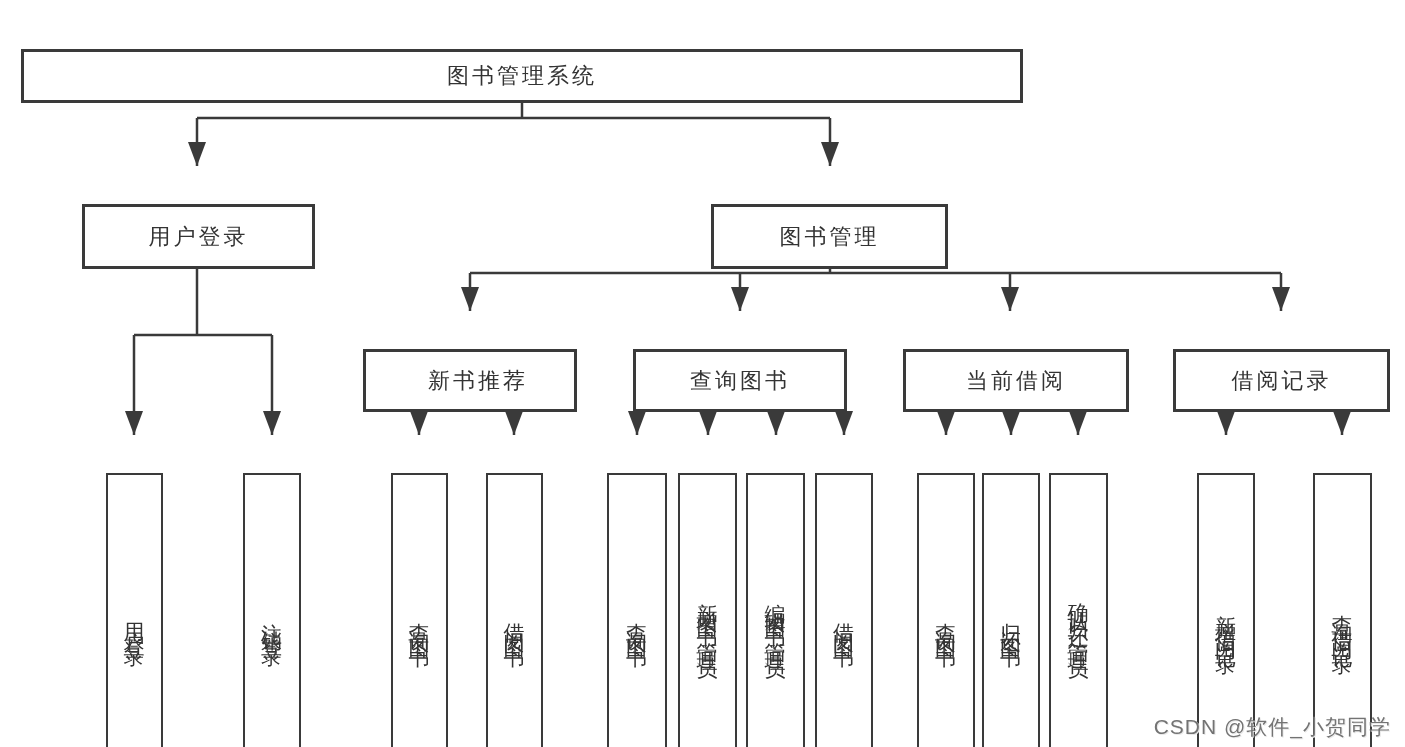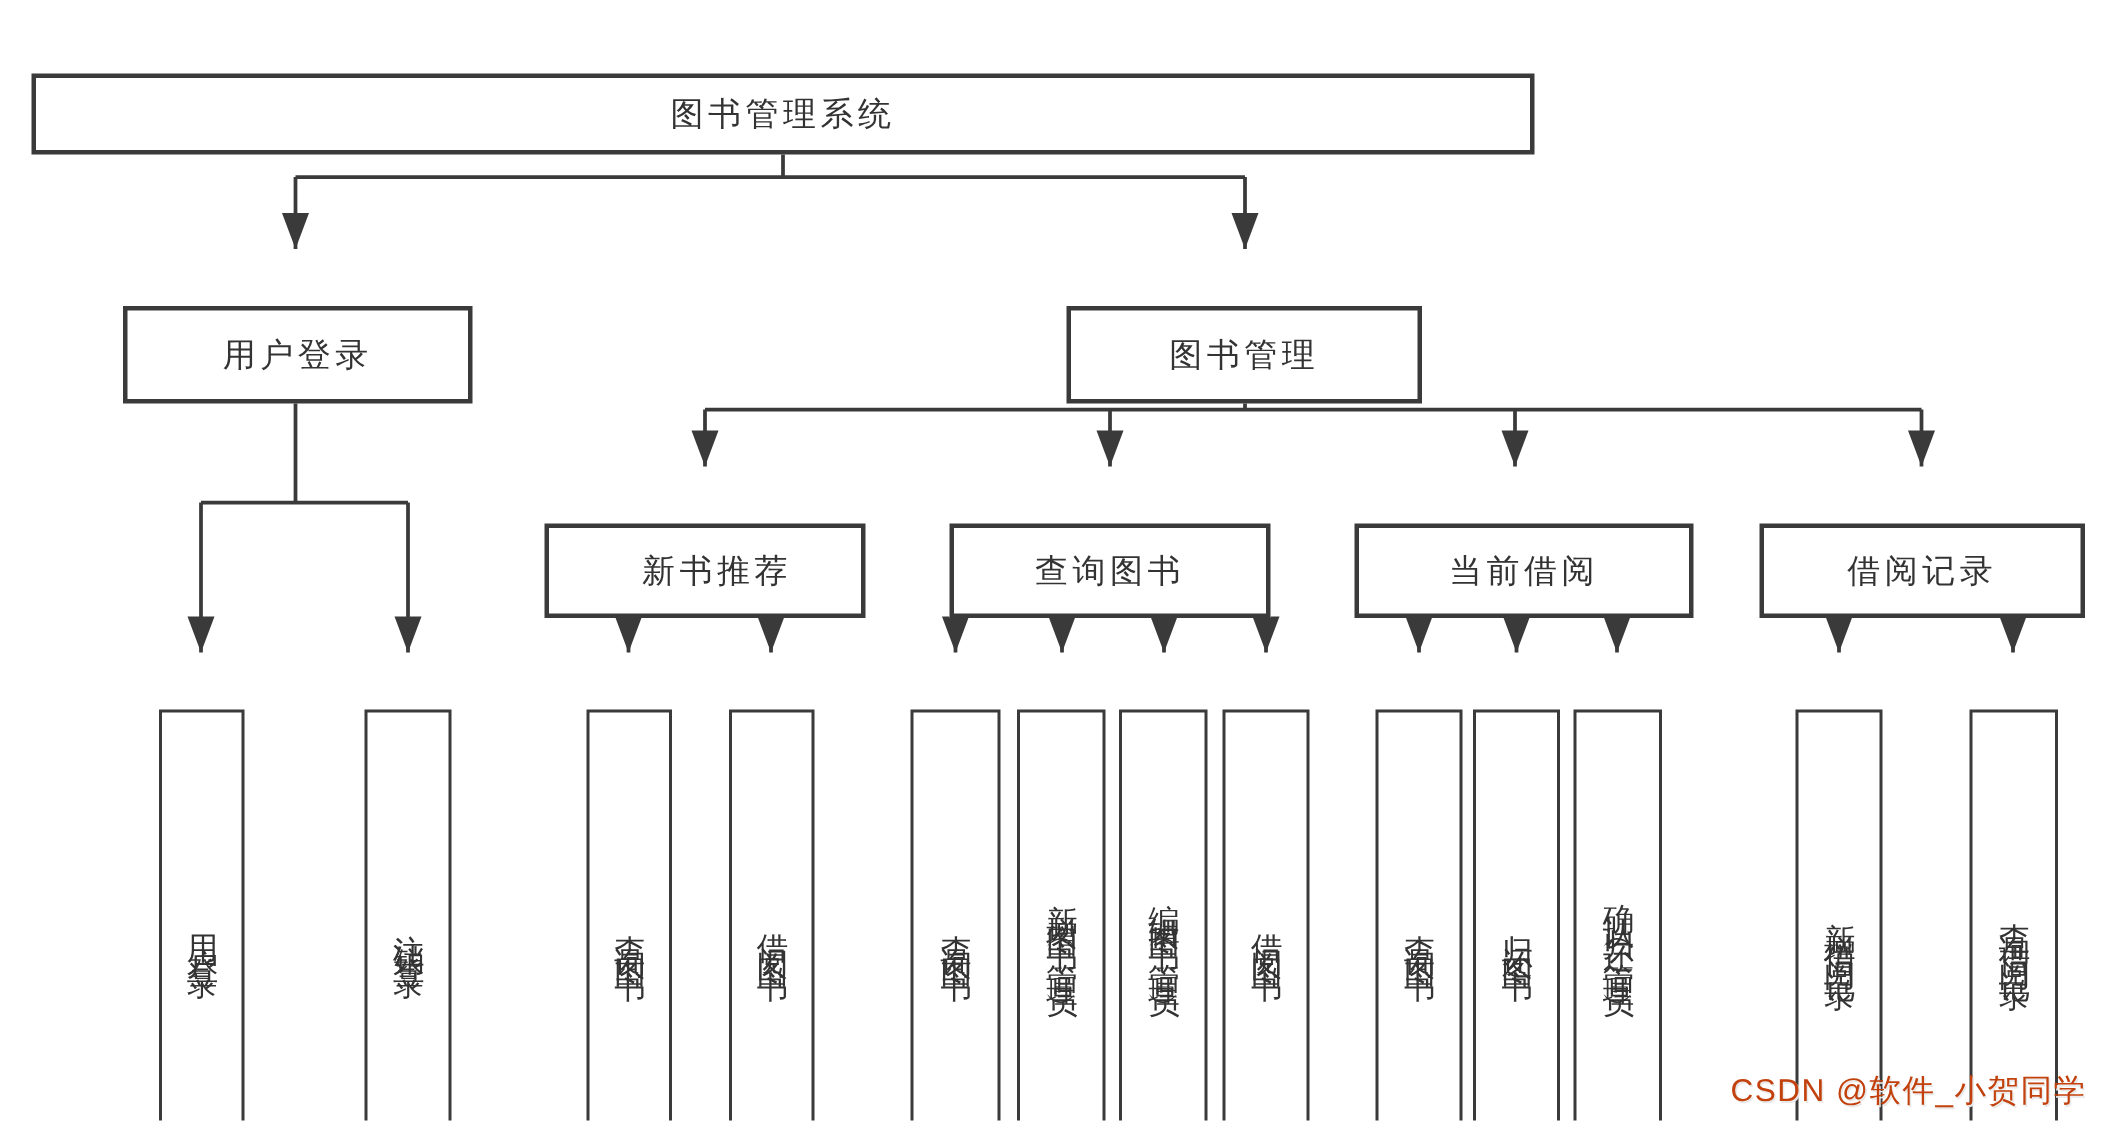--- a/index.html
+++ b/index.html
@@ -52,21 +52,21 @@
     text-orientation: mixed;
     letter-spacing: 8px;
     line-height: 1;
     white-space: nowrap;
   }
   .watermark {
     position: absolute;
     right: 14px;
     bottom: 6px;
     font-size: 21px;
-    color: #c2410c;
+    color: #737373;
     letter-spacing: 1px;
     text-shadow: 1px 1px 0 #e9e9e9;
     z-index: 5;
     white-space: nowrap;
   }
 </style>
 </head>
 <body>
 
 <div class="canvas">

